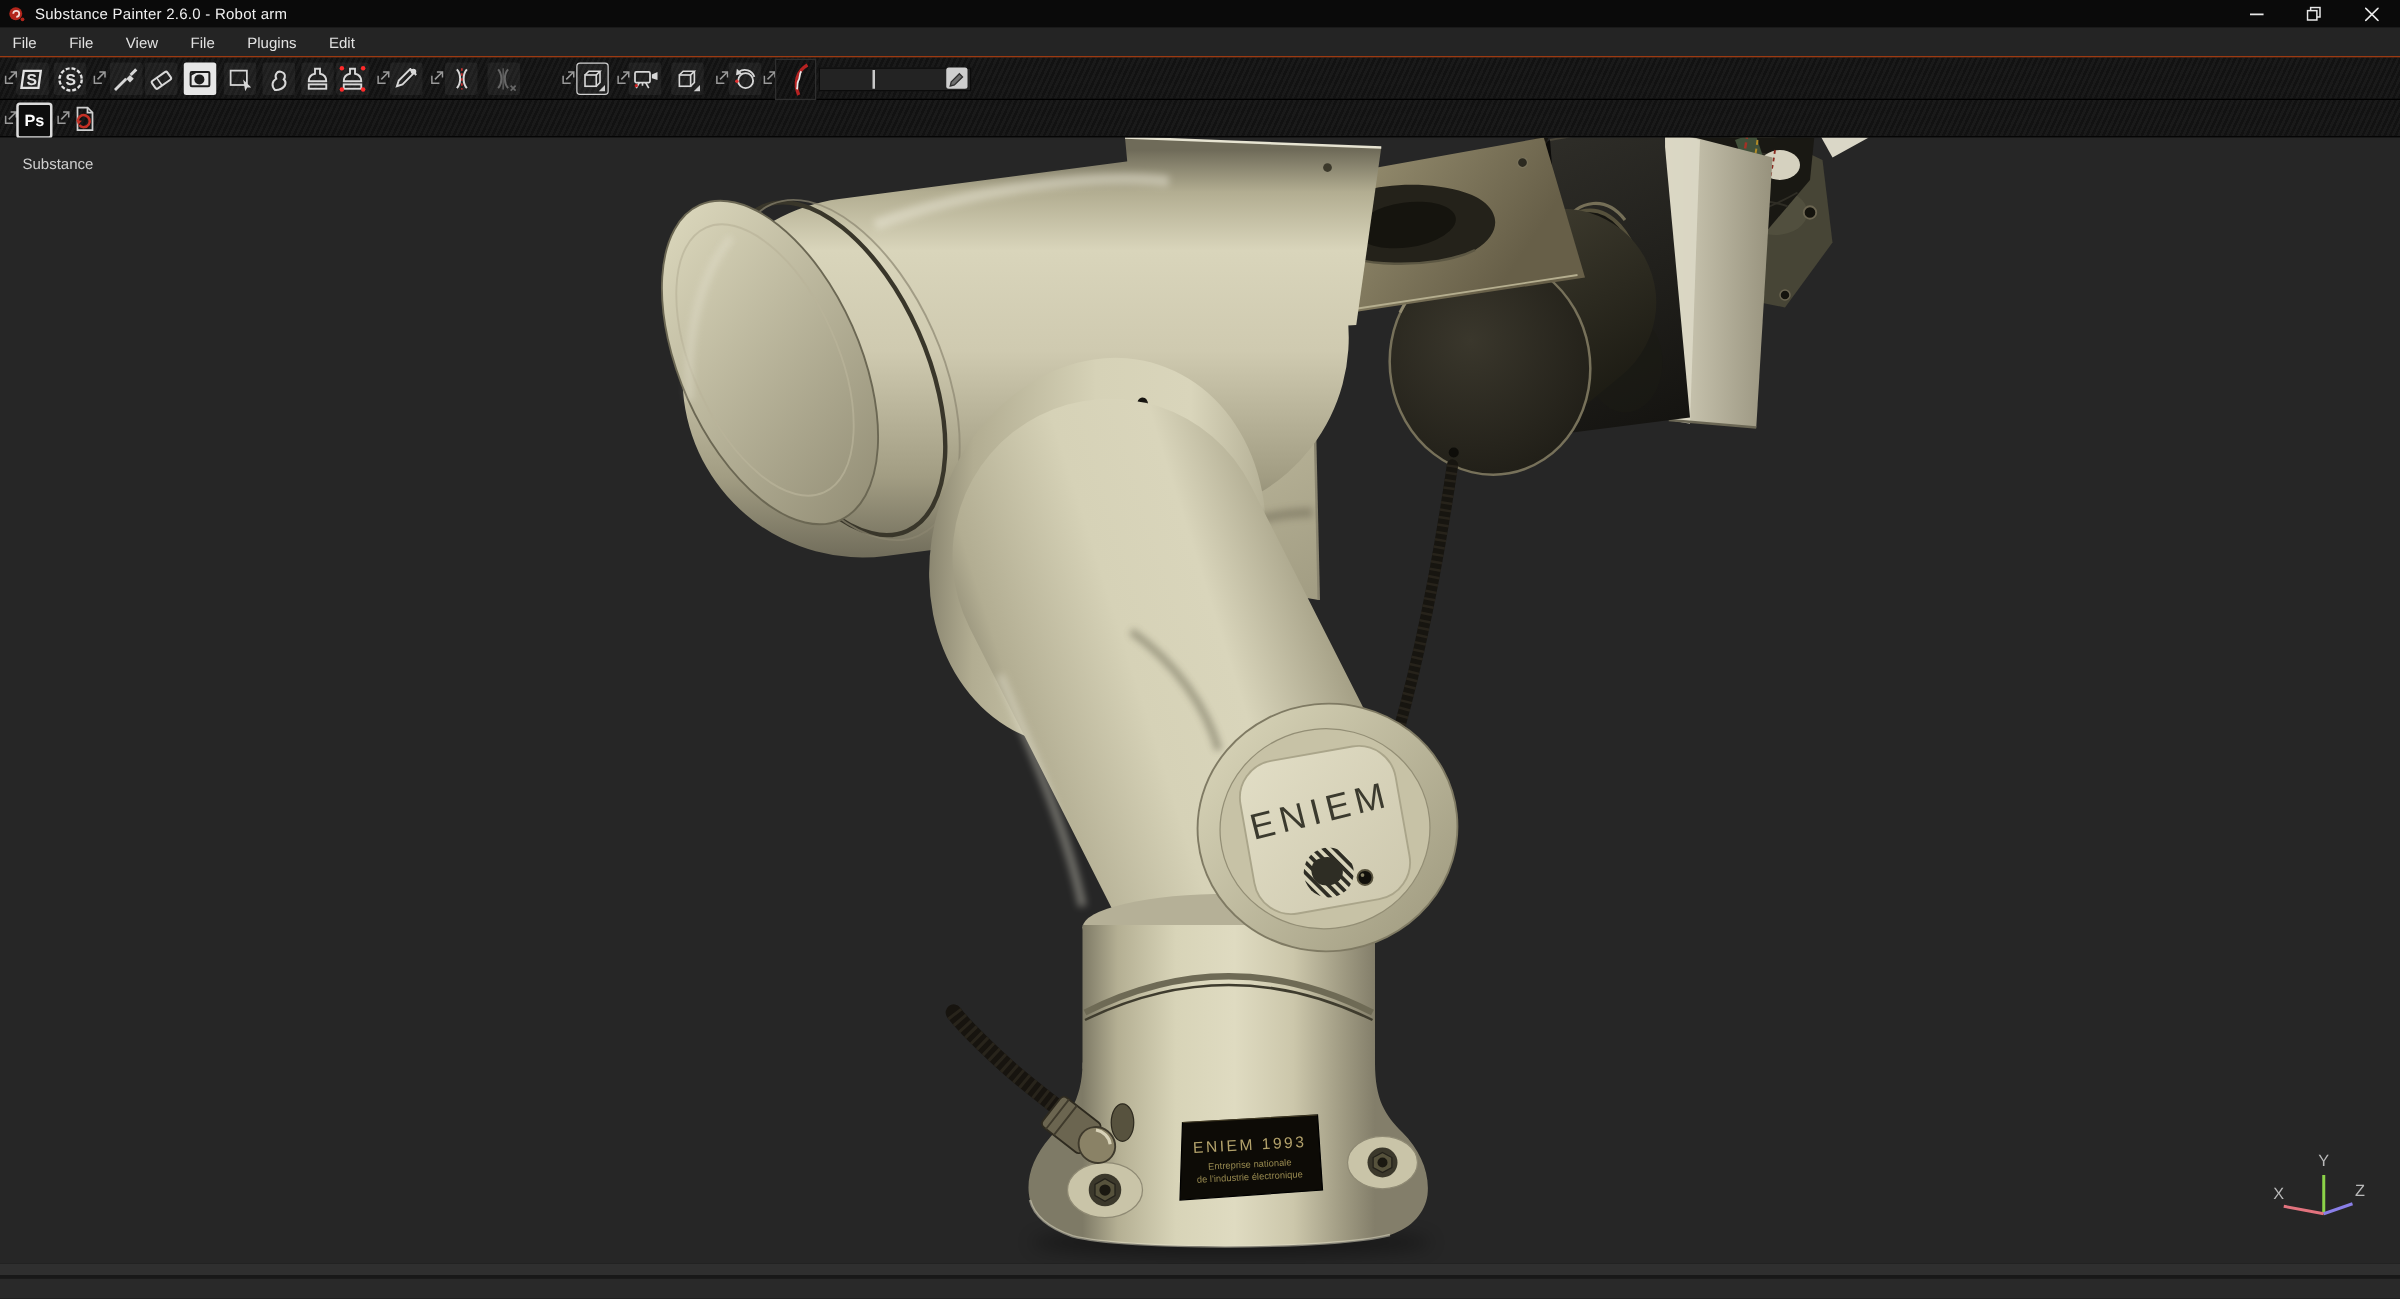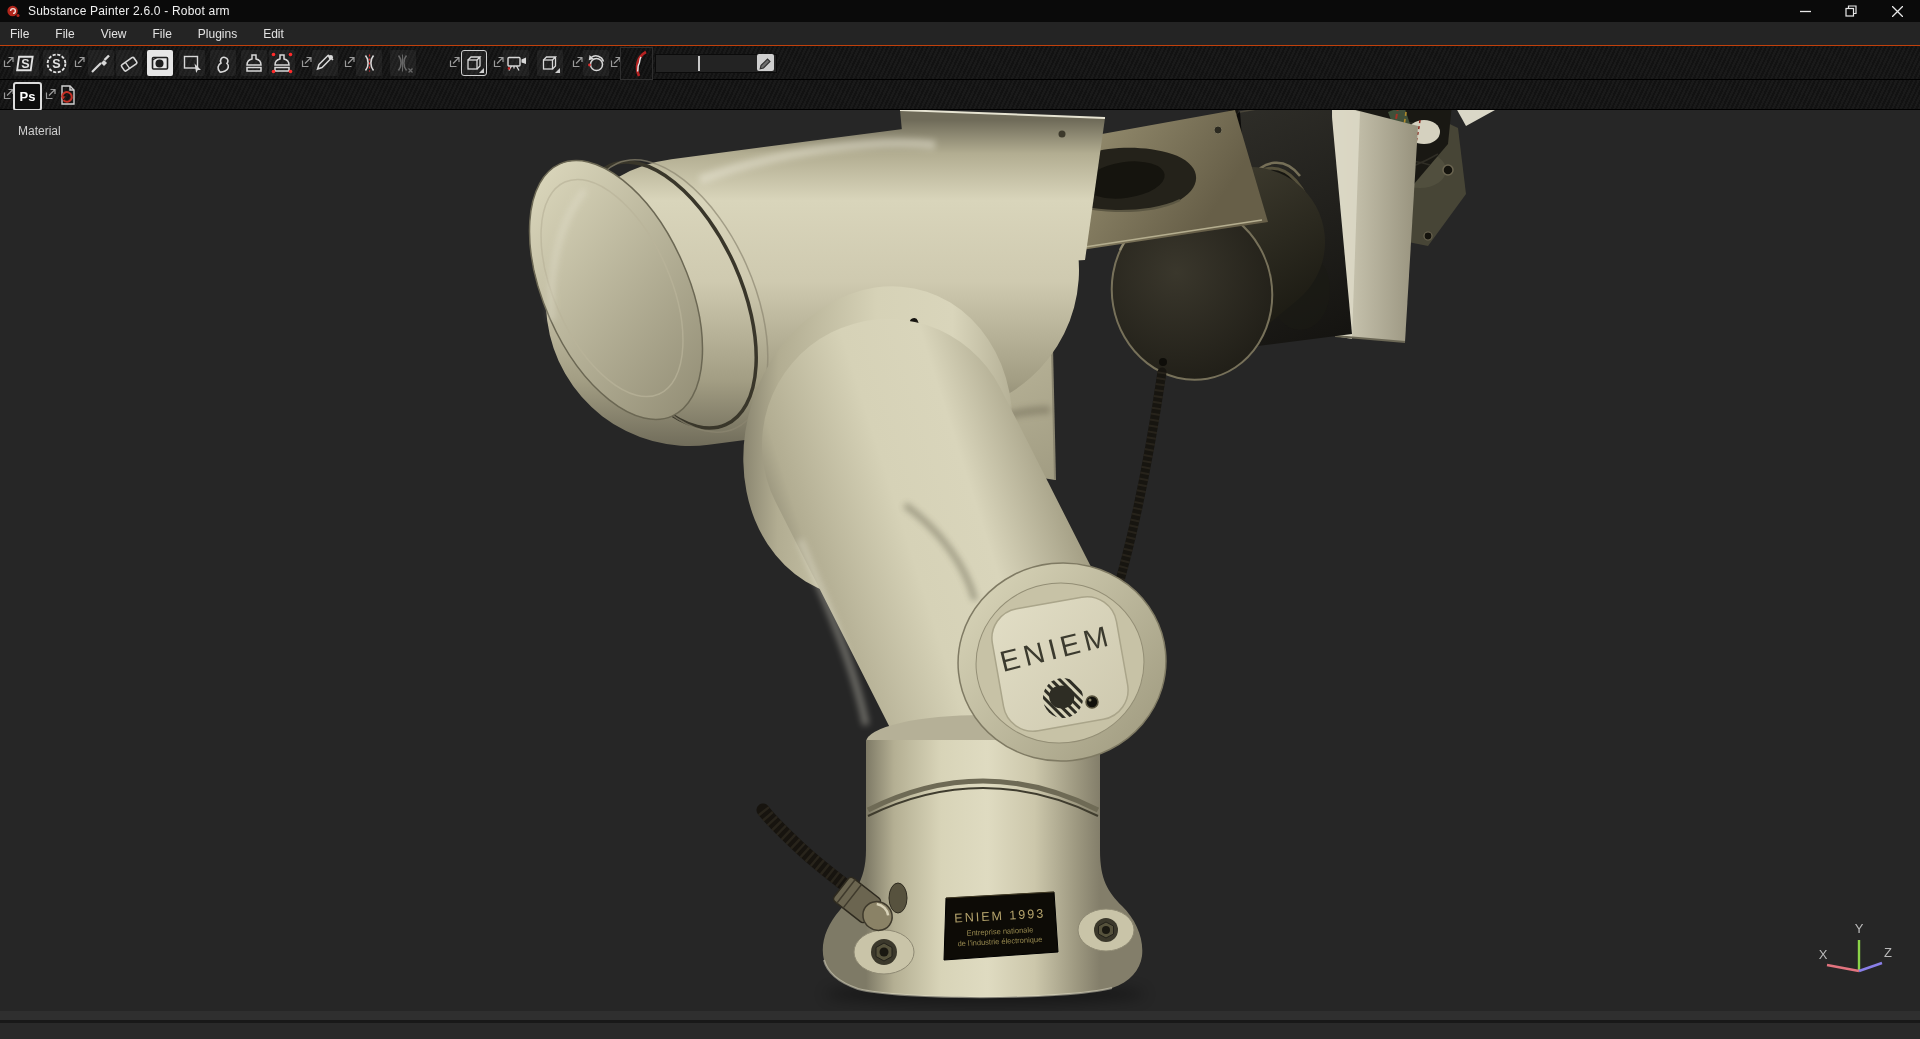--- a/index.html
+++ b/index.html
@@ -274,21 +274,21 @@
     <svg width="24" height="24" viewBox="0 0 24 24">
       <path d="M7 3 h8 l4 4 v14 h-12 z" fill="none" stroke="#cfcfcf" stroke-width="1.4"></path>
       <path d="M15 3 v4 h4" fill="none" stroke="#cfcfcf" stroke-width="1.4"></path>
       <path d="M7.2 13.5 a4.8 4.8 0 1 1 1.2 3.6" fill="none" stroke="#c43025" stroke-width="2"></path>
       <polygon points="6,13 10.5,13.5 7.5,17" fill="#c43025"></polygon>
     </svg>
   </div>
 </div>
 
 <div class="viewport">
-  <span class="material-label">Material</span>
+  <span class="material-label">Substance</span>
 
   <svg class="robot-svg" viewBox="0 0 1920 901" preserveAspectRatio="none">
     <defs>
       <filter id="soft" x="-40%" y="-40%" width="180%" height="180%">
           <feGaussianBlur stdDeviation="3"></feGaussianBlur>
         </filter>
       <filter id="soft2" x="-60%" y="-60%" width="220%" height="220%">
           <feGaussianBlur stdDeviation="7"></feGaussianBlur>
         </filter>
       <pattern id="hatch" patternUnits="userSpaceOnUse" width="6" height="6" patternTransform="rotate(45)">

